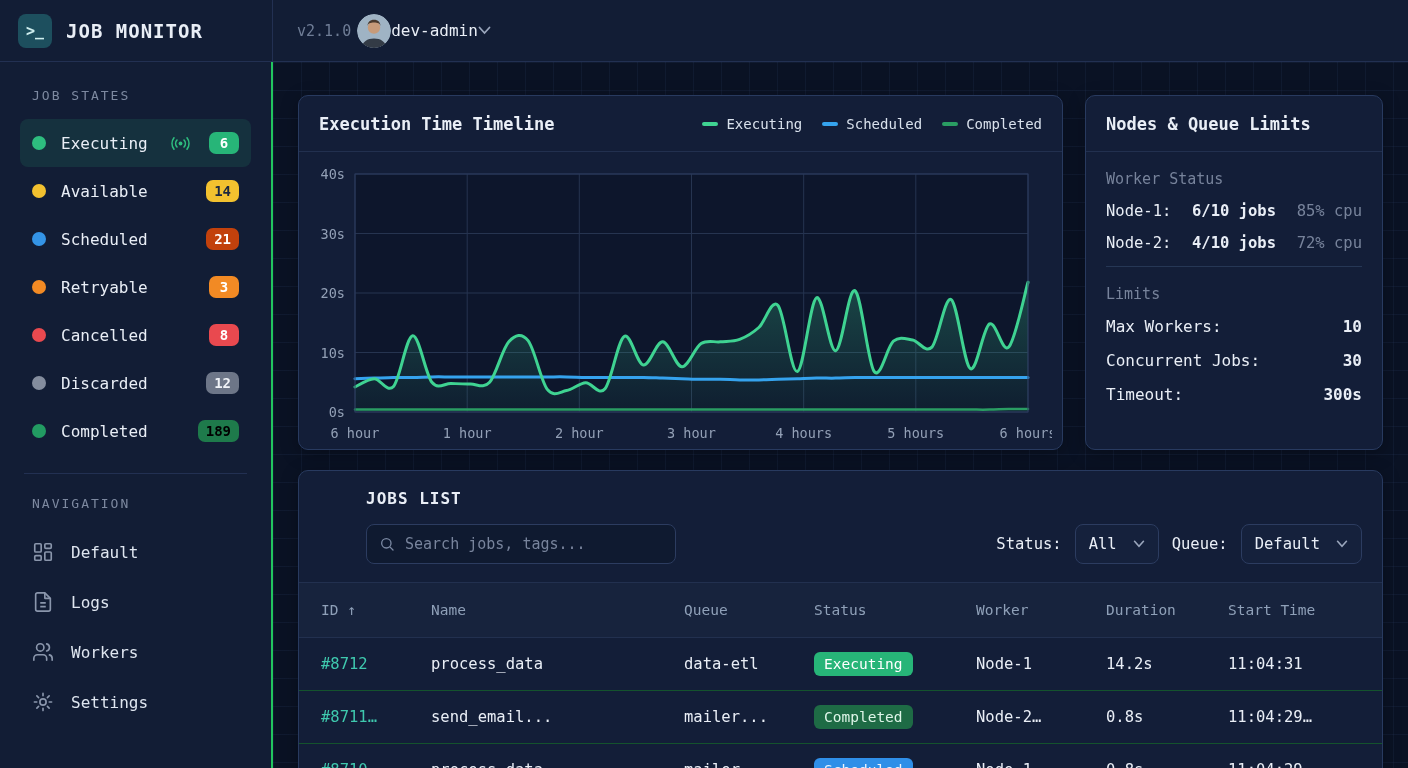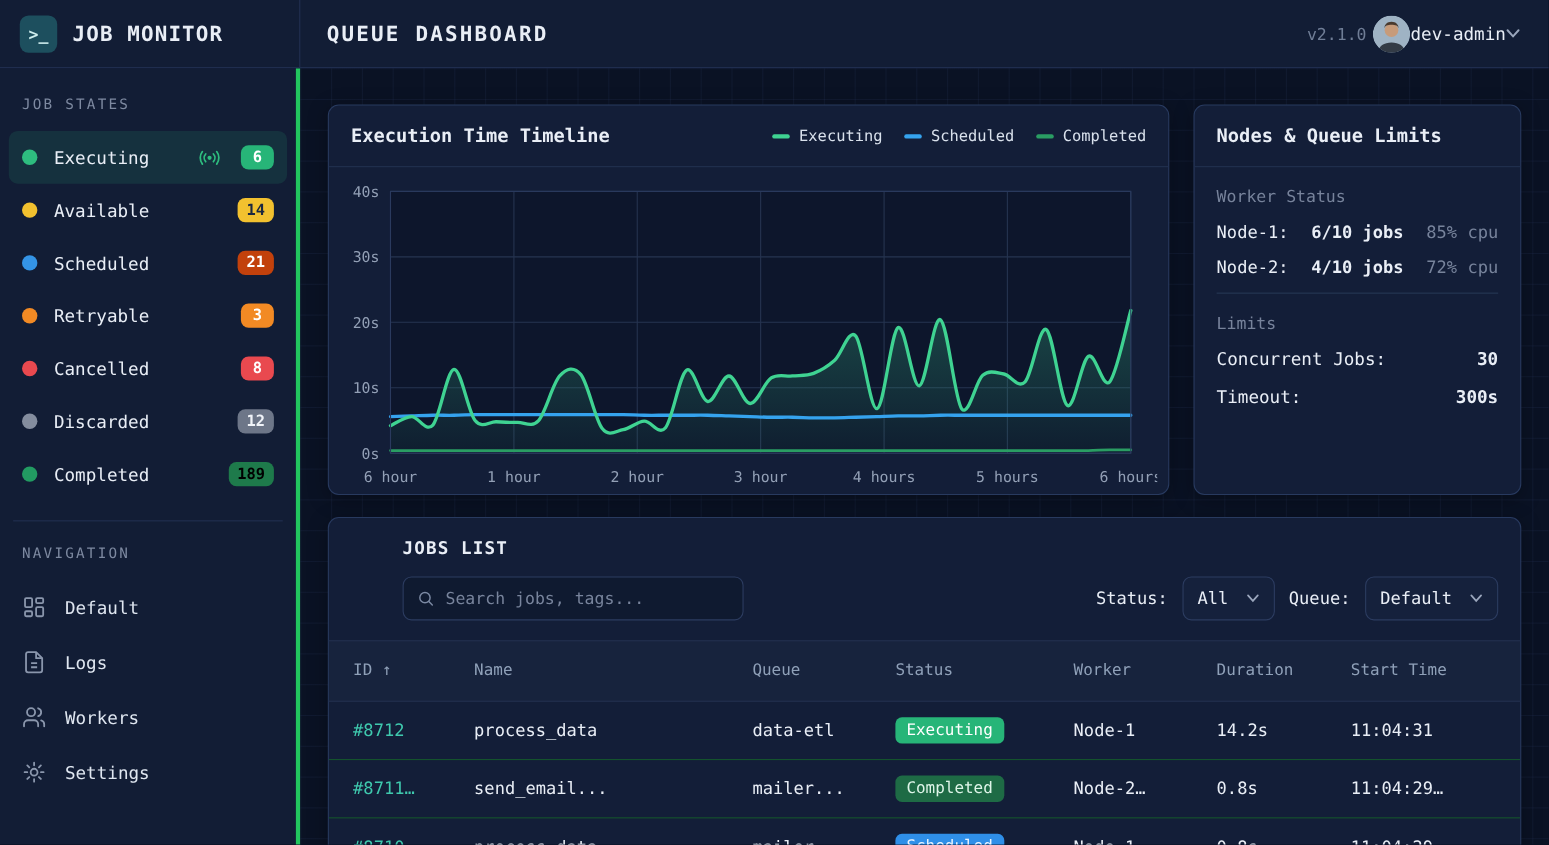--- a/index.html
+++ b/index.html
@@ -18,21 +18,21 @@
   .topbar-main { flex:1; display:flex; align-items:center; justify-content:space-between; padding:0 26px 0 24px; }
   .page-title { font-size:19px; font-weight:bold; letter-spacing:2px; }
   .topbar-right { display:flex; align-items:center; }
   .version { color:#6f7d96; font-size:15px; margin-right:6px; }
   .avatar { width:34px; height:34px; border-radius:50%; overflow:hidden; flex:0 0 34px; cursor:pointer; }
   .username { font-size:16px; }
   .chev { color:#9aa6bc; display:flex; align-items:center; }
 
   
   .sidebar { position:absolute; top:62px; left:0; width:273px; height:706px; background:#121d35;
-             border-right:4px solid #22c55e; padding:26px 8px 0; }
+             border-right:2px solid #22c55e; padding:26px 20px 0; }
   .section-label { color:#7d89a0; font-size:13px; letter-spacing:2px; padding:0 12px; margin-bottom:16px; }
   .state-item { height:48px; display:flex; align-items:center; gap:15px; padding:0 12px; border-radius:8px; cursor:pointer; }
   .state-item.active { background:rgba(46,189,127,0.13); }
   .state-dot { width:14px; height:14px; border-radius:50%; flex:0 0 14px; }
   .state-label { font-size:16px; flex:1; color:#e9eef6; }
   .live-icon { display:flex; align-items:center; margin-right:2px; }
   .state-badge { min-width:30px; text-align:center; padding:3px 8px; border-radius:7px; font-size:14px; font-weight:bold; }
   .sidebar-divider { border-top:1px solid #223052; margin:18px 4px 22px; }
   .nav-item { height:50px; display:flex; align-items:center; gap:17px; padding:0 12px; color:#dfe6f0; font-size:16px; cursor:pointer; }
   .nav-icon { width:22px; height:22px; color:#8a96ac; display:flex; align-items:center; }
@@ -94,21 +94,20 @@
 <body>
 
 <div class="app">
 
   <header class="topbar">
     <div class="brand">
       <div class="brand-icon">&gt;_</div>
       <span class="brand-name">JOB MONITOR</span>
     </div>
     <div class="topbar-main">
-      <h1 class="page-title">QUEUE DASHBOARD</h1>
       <div class="topbar-right">
         <span class="version">v2.1.0</span>
         <span class="avatar">
           <svg viewBox="0 0 34 34" width="34" height="34">
             <defs>
                 <clipPath id="avclip">
                   <circle cx="17" cy="17" r="17"></circle>
                 </clipPath>
               </defs>
             <g clip-path="url(#avclip)">
@@ -299,20 +298,24 @@
             <div class="worker-row">
               <span class="worker-name">Node-2:</span>
               <span class="worker-jobs">4/10 jobs</span>
               <span class="worker-cpu">72% cpu</span>
             </div>
           </div>
         <hr class="nodes-divider">
         <div class="sub-label">Limits</div>
         <div id="limits">
             <div class="limit-row">
+              <span class="limit-label">Max Workers:</span>
+              <span class="limit-value">10</span>
+            </div>
+            <div class="limit-row">
               <span class="limit-label">Concurrent Jobs:</span>
               <span class="limit-value">30</span>
             </div>
             <div class="limit-row">
               <span class="limit-label">Timeout:</span>
               <span class="limit-value">300s</span>
             </div>
           </div>
       </div>
     </section>

